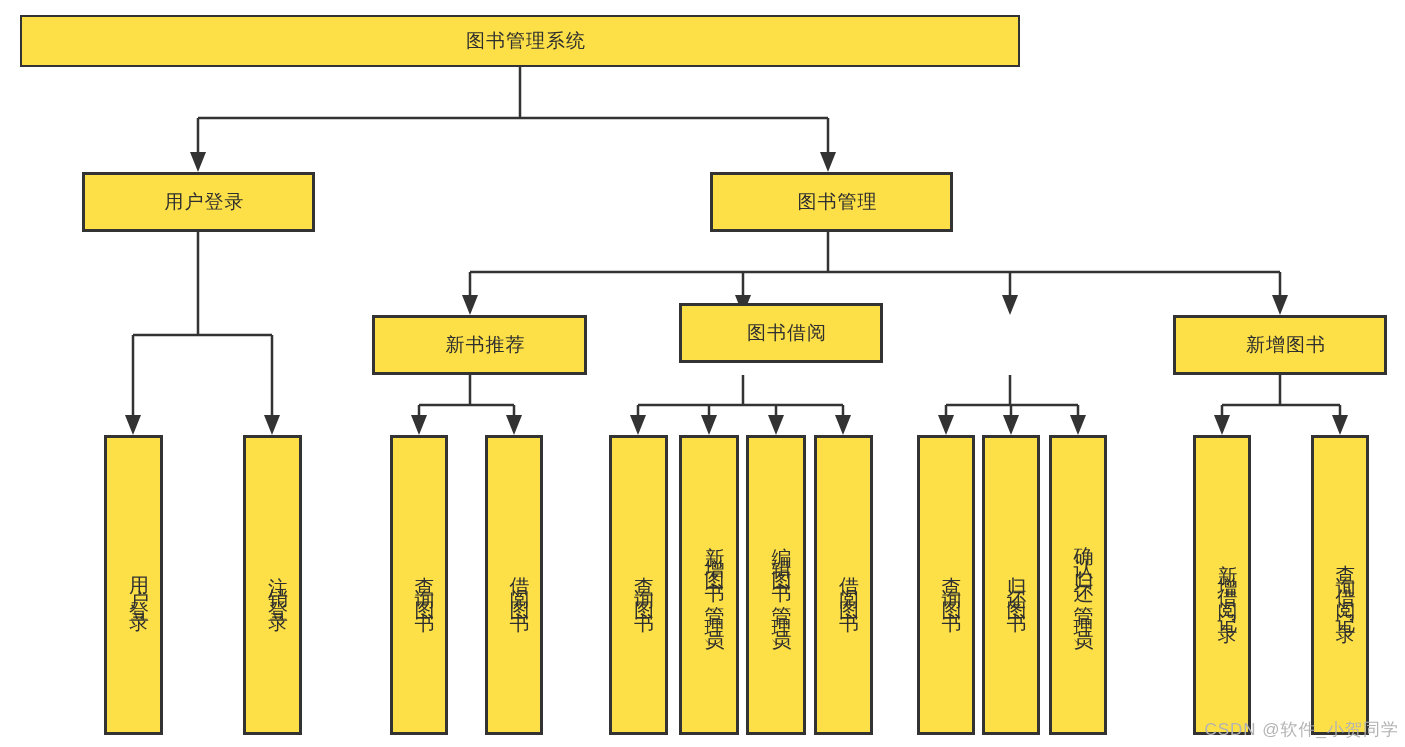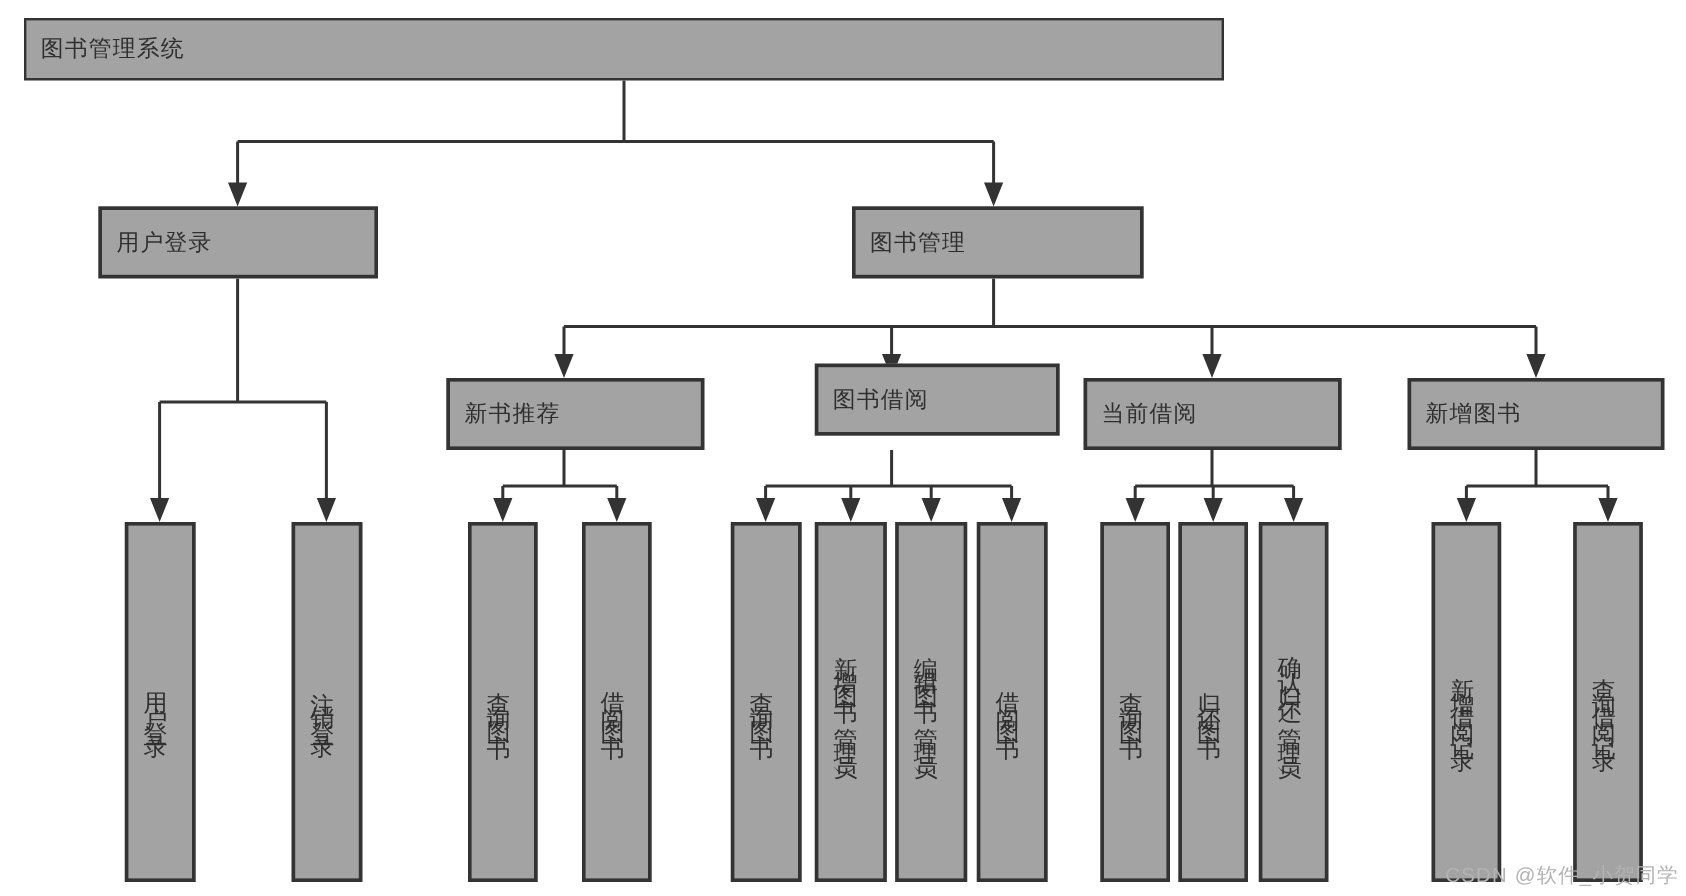--- a/index.html
+++ b/index.html
@@ -17,26 +17,26 @@
   }
   .connectors {
     position: absolute;
     left: 0; top: 0;
     width: 1405px; height: 747px;
     pointer-events: none;
   }
   .node {
     position: absolute;
     box-sizing: border-box;
-    background: #a3a3a3;
+    background: #fde047;
     border: 3px solid #333333;
     color: #2f2f2f;
     display: flex;
     align-items: center;
-    justify-content: flex-start;
+    justify-content: center;
     font-size: 19px;
     letter-spacing: 1px;
     z-index: 2;
     padding-left: 12px;
   }
   .node.root { border-width: 2px; }
   .node.leaf { border-width: 3px; }
   .leaf span.vtext {
     writing-mode: vertical-rl;
     text-orientation: mixed;
@@ -135,23 +135,20 @@
   <div class="node" id="n-mgmt">
     <span>图书管理</span>
   </div>
 
   <div class="node" id="n-rec">
     <span>新书推荐</span>
   </div>
   <div class="node" id="n-borrow">
     <span>图书借阅</span>
   </div>
-  <div class="node" id="n-cur">
-    <span>当前借阅</span>
-  </div>
   <div class="node" id="n-hist">
     <span>新增图书</span>
   </div>
 
   <div class="node leaf" id="l-1">
     <span class="vtext">用户登录</span>
   </div>
   <div class="node leaf" id="l-2">
     <span class="vtext">注销登录</span>
   </div>

